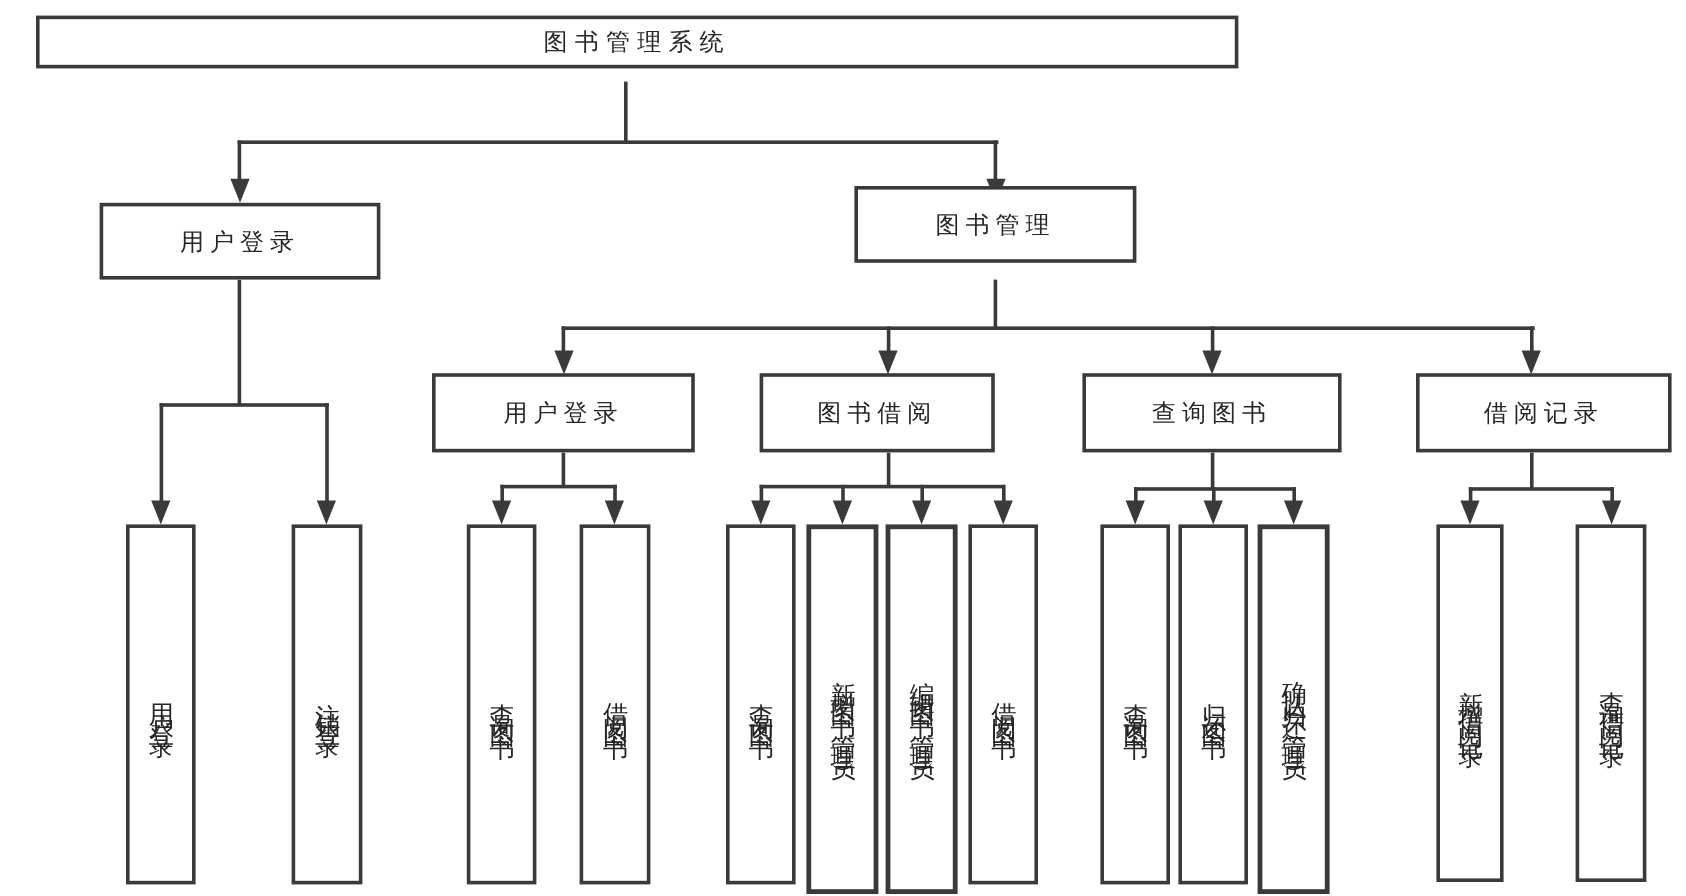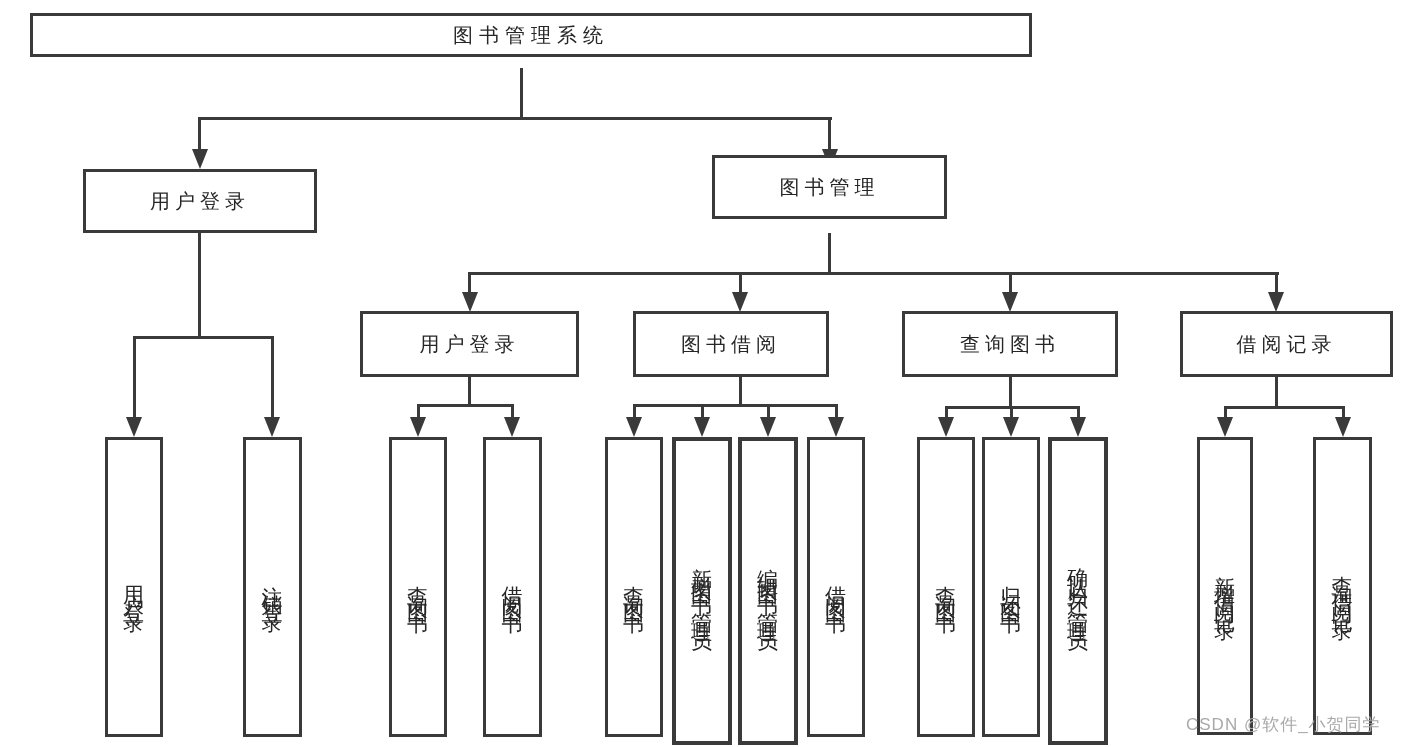--- a/index.html
+++ b/index.html
@@ -178,15 +178,14 @@
     <span class="vlbl">确认归还（管理员）</span>
   </div>
 
   <div class="box" style="left:1197px;top:437px;width:56px;height:298px">
     <span class="vlbl">新增借阅记录</span>
   </div>
   <div class="box" style="left:1313px;top:437px;width:59px;height:298px">
     <span class="vlbl">查询借阅记录</span>
   </div>
 
-  <div class="watermark">CSDN @软件_小贺同学</div>
 
 </div>
 
 </body></html>

